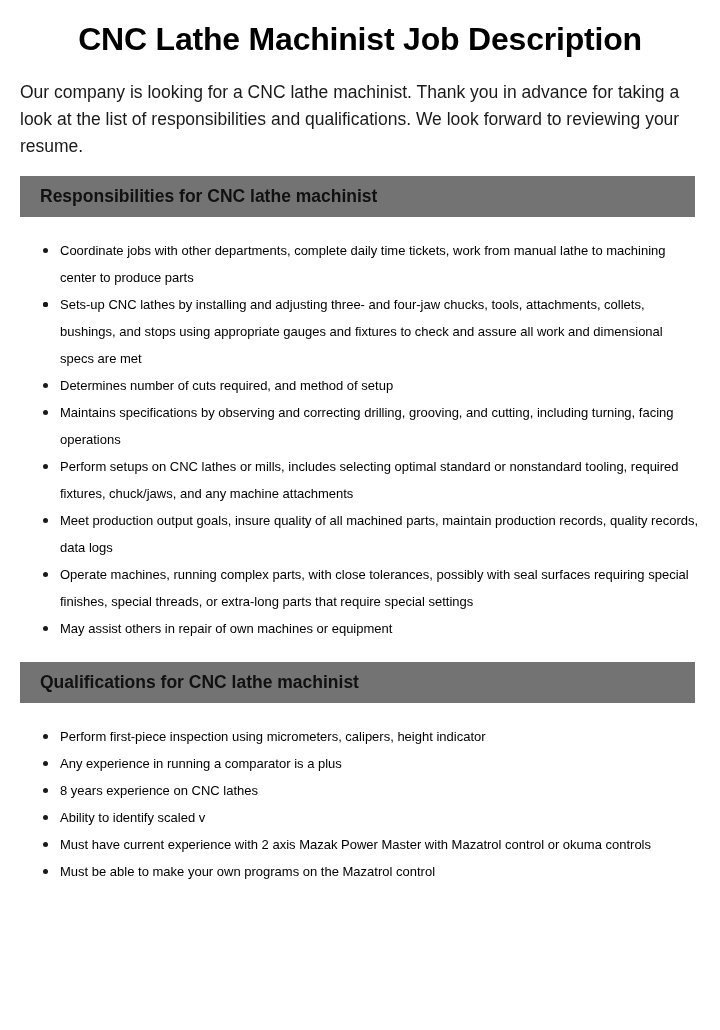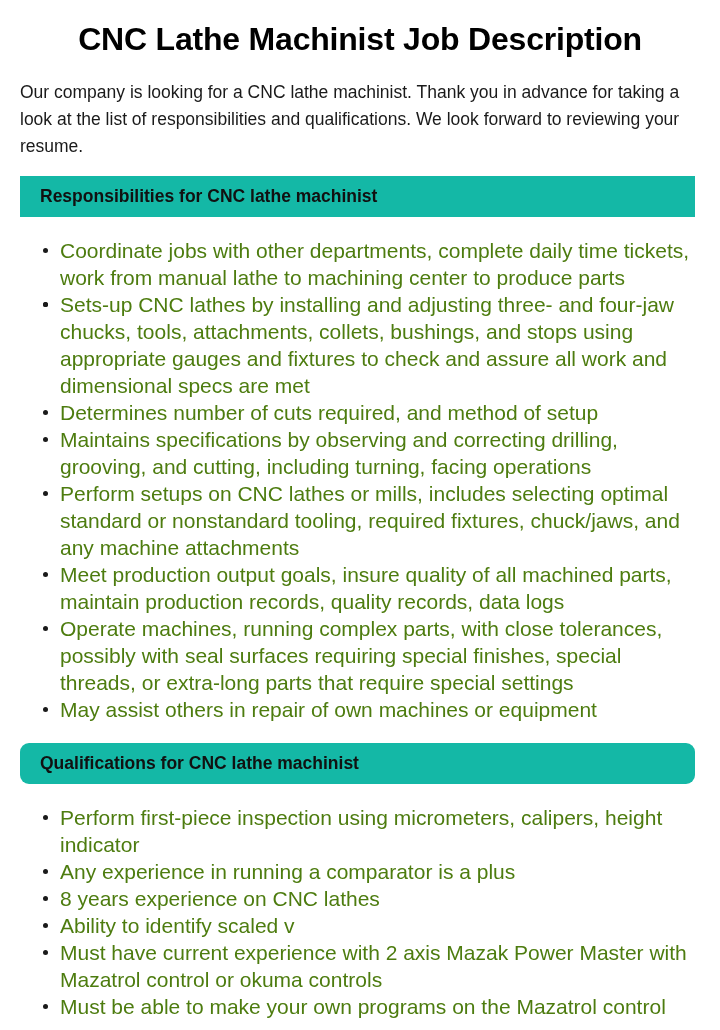--- a/index.html
+++ b/index.html
@@ -33,42 +33,42 @@
       margin: 20px 0 4px 20px;
       width: 660px;
       font-size: 17.5px;
       line-height: 27px;
       color: #1a1a1a;
     }
     .section-header {
       margin-left: 20px;
       width: 675px;
       height: 41px;
-      background: #14b8a6;
+      background: #737373;
       box-sizing: border-box;
       padding-left: 20px;
       font-size: 17.5px;
       font-weight: bold;
       line-height: 41px;
       color: #111111;
     }
     .sec1 { margin-top: 16px; }
-    .sec2 { margin-top: 20px; border-radius: 9px; }
+    .sec2 { margin-top: 20px; }
     ul.items {
       list-style: none;
       margin: 20px 0 0 0;
       padding: 0;
     }
     ul.items li {
       position: relative;
       padding-left: 60px;
       padding-right: 20px;
-      font-size: 21px;
+      font-size: 13px;
       line-height: 27px;
-      color: #4d7c0f;
+      color: #000000;
     }
     ul.items li .bullet {
       position: absolute;
       left: 43px;
       top: 11px;
       width: 5px;
       height: 5px;
       border-radius: 50%;
       background: #1a1a1a;
     }

